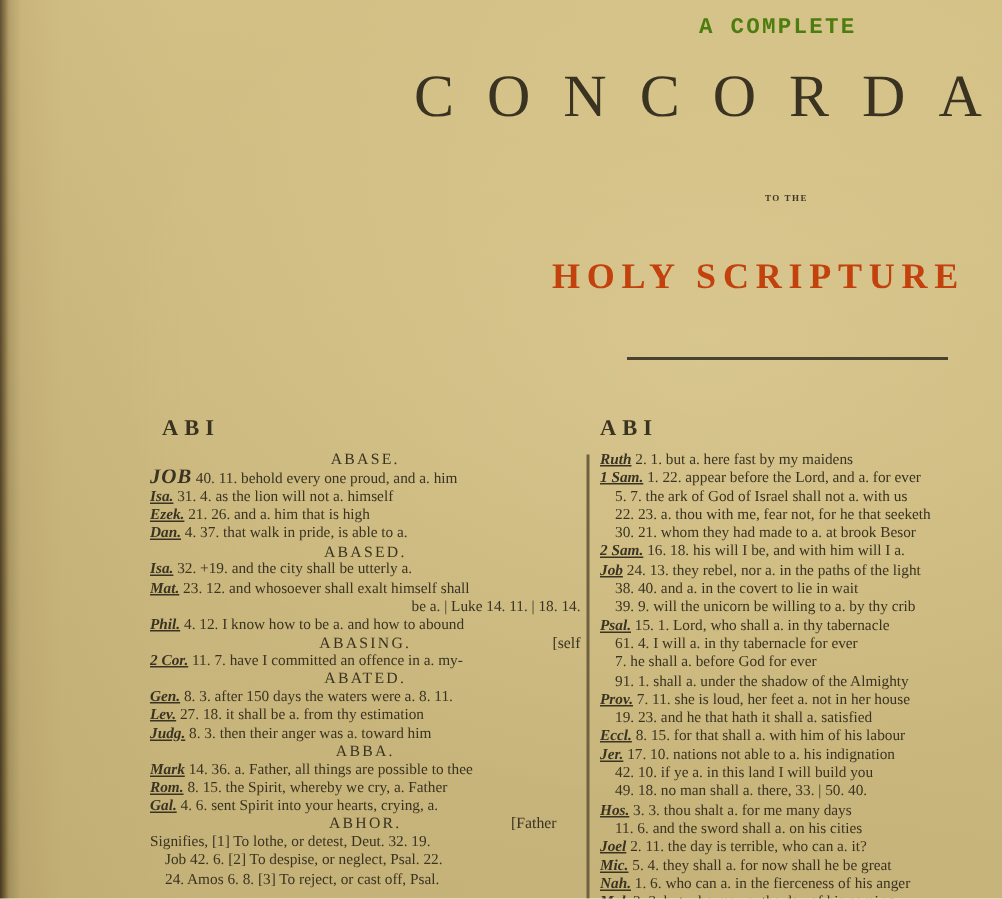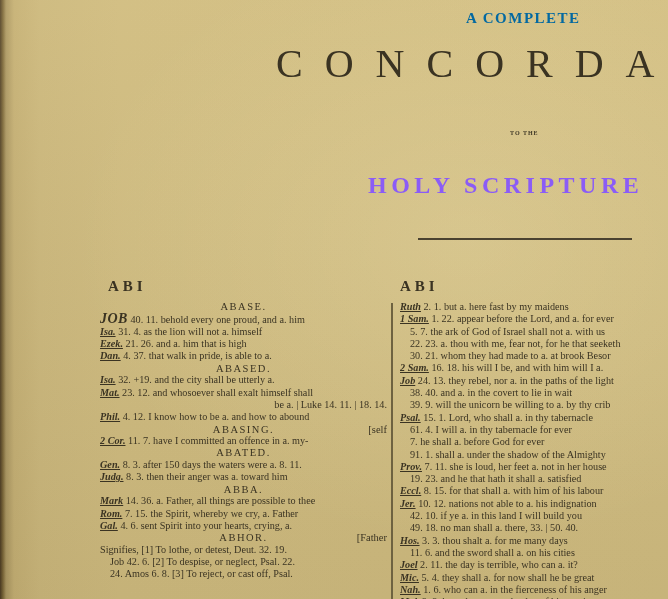--- a/index.html
+++ b/index.html
@@ -11,33 +11,33 @@
   }
   .page-shade {
     position:absolute; left:0; top:0; width:668px; height:599px;
     background: radial-gradient(ellipse at 70% 40%, rgba(255,245,200,0.18), rgba(0,0,0,0) 60%),
                 linear-gradient(180deg, rgba(255,240,190,0.12), rgba(0,0,0,0.04));
     pointer-events:none;
   }
   .title-block { position:absolute; left:270px; top:0; width:420px; height:250px; }
   .t-complete {
     position:absolute; left:196px; top:10px; font-size:15px; letter-spacing:1.5px;
-    font-weight:bold; color:#0369a1; white-space:nowrap;
+    font-weight:bold; color:#4d7c0f; white-space:nowrap;font-family:Liberation Mono, monospace;
   }
   .t-concord {
     position:absolute; left:6px; top:40px; font-size:40px; letter-spacing:22px;
     color:#3a3322; white-space:nowrap;
   }
   .t-tothe {
     position:absolute; left:240px; top:130px; font-size:6px; letter-spacing:1px;
     font-weight:bold; white-space:nowrap; color:#3f3826;
   }
   .t-holy {
     position:absolute; left:98px; top:172px; font-size:24px; letter-spacing:4.5px;
-    font-weight:bold; white-space:nowrap; color:#8b5cf6;
+    font-weight:bold; white-space:nowrap; color:#c2410c;
   }
   .rule {
     position:absolute; left:418px; top:238px; width:214px; height:2px; background:#4a4230;
   }
   .col-sep {
     position:absolute; left:391px; top:303px; width:1.5px; height:296px; background:#6e6240;
   }
   .col { position:absolute; top:278px; font-size:10.2px; line-height:12.3px; }
   .col-left { left:100px; width:287px; }
   .col-right { left:400px; width:290px; }
@@ -81,26 +81,27 @@
       <div class="line"><span class="ref">Dan.</span><span> 4. 37. that walk in pride, is able to a.</span></div>
       <div class="entry-word" style="position: relative;"><span>ABASED.</span></div>
       <div class="line"><span class="ref">Isa.</span><span> 32. +19. and the city shall be utterly a.</span></div>
       <div class="line"><span class="ref">Mat.</span><span> 23. 12. and whosoever shall exalt himself shall</span></div>
       <div class="line right-align">be a. | Luke 14. 11. | 18. 14.</div>
       <div class="line"><span class="ref">Phil.</span><span> 4. 12. I know how to be a. and how to abound</span></div>
       <div class="entry-word" style="position: relative;"><span>ABASING.</span><span style="position: absolute; right: 0px; letter-spacing: 0px;">[self</span></div>
       <div class="line"><span class="ref">2 Cor.</span><span> 11. 7. have I committed an offence in a. my-</span></div>
       <div class="entry-word" style="position: relative;"><span>ABATED.</span></div>
       <div class="line"><span class="ref">Gen.</span><span> 8. 3. after 150 days the waters were a. 8. 11.</span></div>
+      <div class="line"><span class="ref">Lev.</span><span> 27. 18. it shall be a. from thy estimation</span></div>
       <div class="line"><span class="ref">Judg.</span><span> 8. 3. then their anger was a. toward him</span></div>
       <div class="entry-word" style="position: relative;"><span>ABBA.</span></div>
       <div class="line"><span class="ref">Mark</span><span> 14. 36. a. Father, all things are possible to thee</span></div>
-      <div class="line"><span class="ref">Rom.</span><span> 7. 15. the Spirit, whereby we cry, a. Father</span></div>
+      <div class="line"><span class="ref">Rom.</span><span> 8. 15. the Spirit, whereby we cry, a. Father</span></div>
       <div class="line"><span class="ref">Gal.</span><span> 4. 6. sent Spirit into your hearts, crying, a.</span></div>
-      <div class="entry-word" style="position: relative;"><span>ABHOR.</span><span style="position: absolute; right: 0px; letter-spacing: 0px; text-align: right;">[Father</span></div>
+      <div class="entry-word" style="position: relative;"><span>ABHOR.</span><span style="position: absolute; right: 16px; letter-spacing: 0px; text-align: right;">[Father</span></div>
       <div class="line"><span>Signifies, [1] To lothe, or detest, Deut. 32. 19.</span></div>
       <div class="line indent">Job 42. 6. [2] To despise, or neglect, Psal. 22.</div>
       <div class="line indent">24. Amos 6. 8. [3] To reject, or cast off, Psal.</div>
     </div>
 </div>
 
 <div class="col col-right">
   <div class="col-head">ABI</div>
   <div id="right-lines">
       <div class="line"><span class="ref">Ruth</span><span> 2. 1. but a. here fast by my maidens</span></div>
@@ -112,21 +113,21 @@
       <div class="line"><span class="ref">Job</span><span> 24. 13. they rebel, nor a. in the paths of the light</span></div>
       <div class="line indent"><span>38. 40. and a. in the covert to lie in wait</span></div>
       <div class="line indent"><span>39. 9. will the unicorn be willing to a. by thy crib</span></div>
       <div class="line"><span class="ref">Psal.</span><span> 15. 1. Lord, who shall a. in thy tabernacle</span></div>
       <div class="line indent"><span>61. 4. I will a. in thy tabernacle for ever</span></div>
       <div class="line indent"><span>7. he shall a. before God for ever</span></div>
       <div class="line indent"><span>91. 1. shall a. under the shadow of the Almighty</span></div>
       <div class="line"><span class="ref">Prov.</span><span> 7. 11. she is loud, her feet a. not in her house</span></div>
       <div class="line indent"><span>19. 23. and he that hath it shall a. satisfied</span></div>
       <div class="line"><span class="ref">Eccl.</span><span> 8. 15. for that shall a. with him of his labour</span></div>
-      <div class="line"><span class="ref">Jer.</span><span> 10. 12. nations not able to a. his indignation</span></div>
+      <div class="line"><span class="ref">Jer.</span><span> 17. 10. nations not able to a. his indignation</span></div>
       <div class="line indent"><span>42. 10. if ye a. in this land I will build you</span></div>
       <div class="line indent"><span>49. 18. no man shall a. there, 33. | 50. 40.</span></div>
       <div class="line"><span class="ref">Hos.</span><span> 3. 3. thou shalt a. for me many days</span></div>
       <div class="line indent"><span>11. 6. and the sword shall a. on his cities</span></div>
       <div class="line"><span class="ref">Joel</span><span> 2. 11. the day is terrible, who can a. it?</span></div>
       <div class="line"><span class="ref">Mic.</span><span> 5. 4. they shall a. for now shall he be great</span></div>
       <div class="line"><span class="ref">Nah.</span><span> 1. 6. who can a. in the fierceness of his anger</span></div>
       <div class="line"><span class="ref">Mal.</span><span> 3. 2. but who may a. the day of his coming</span></div>
     </div>
 </div>

